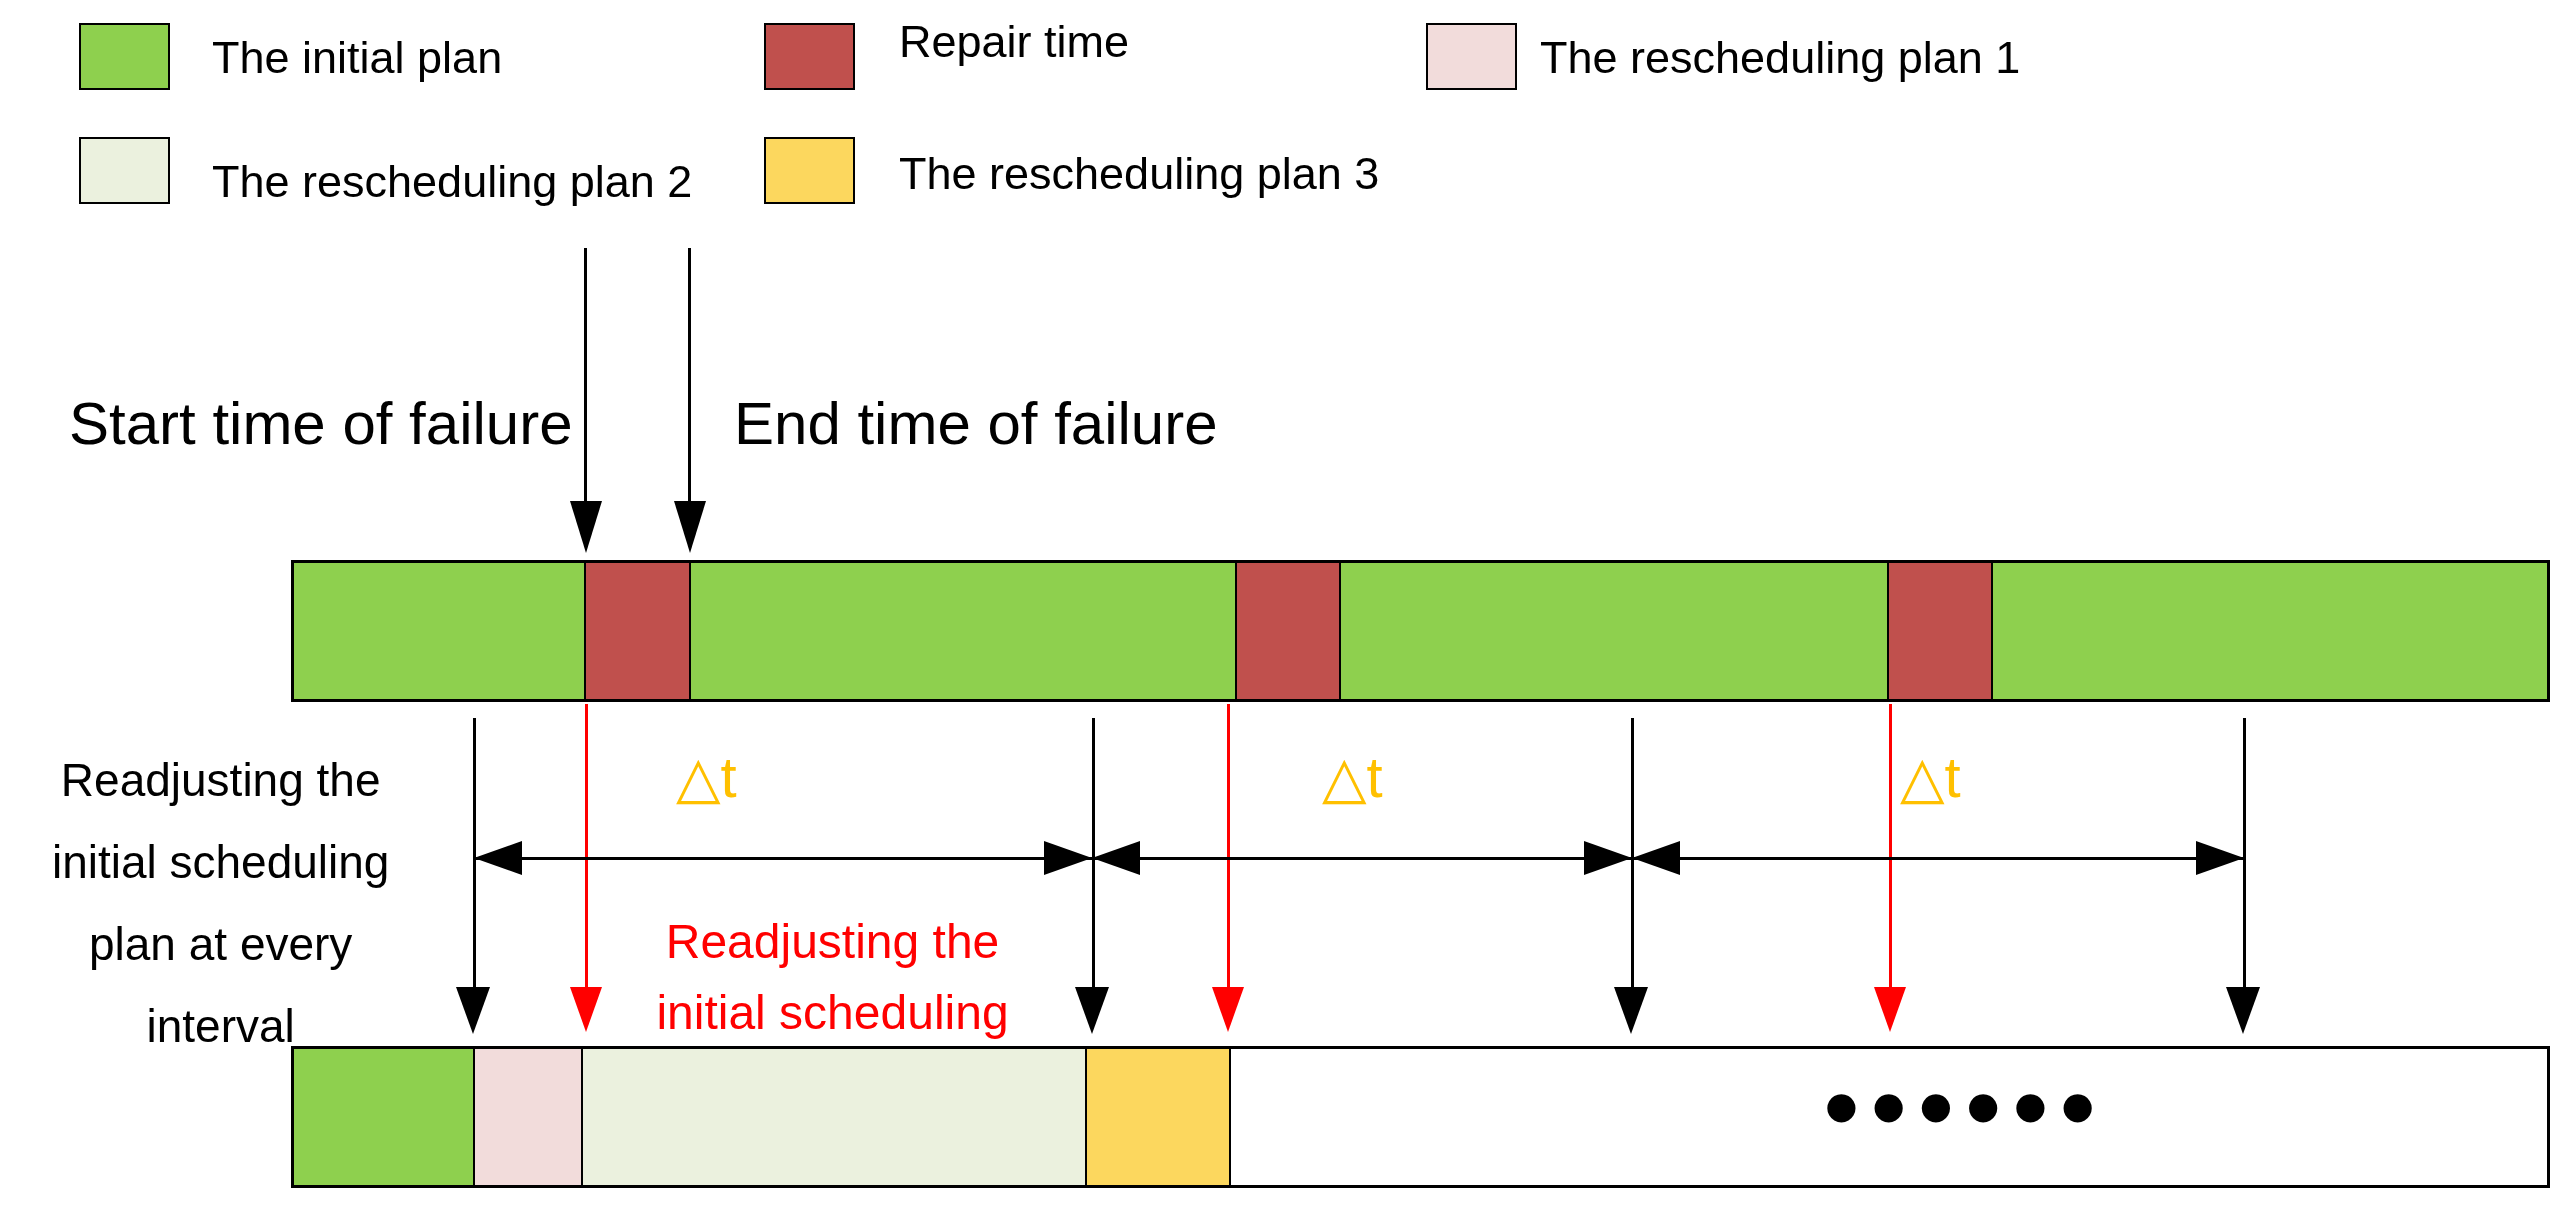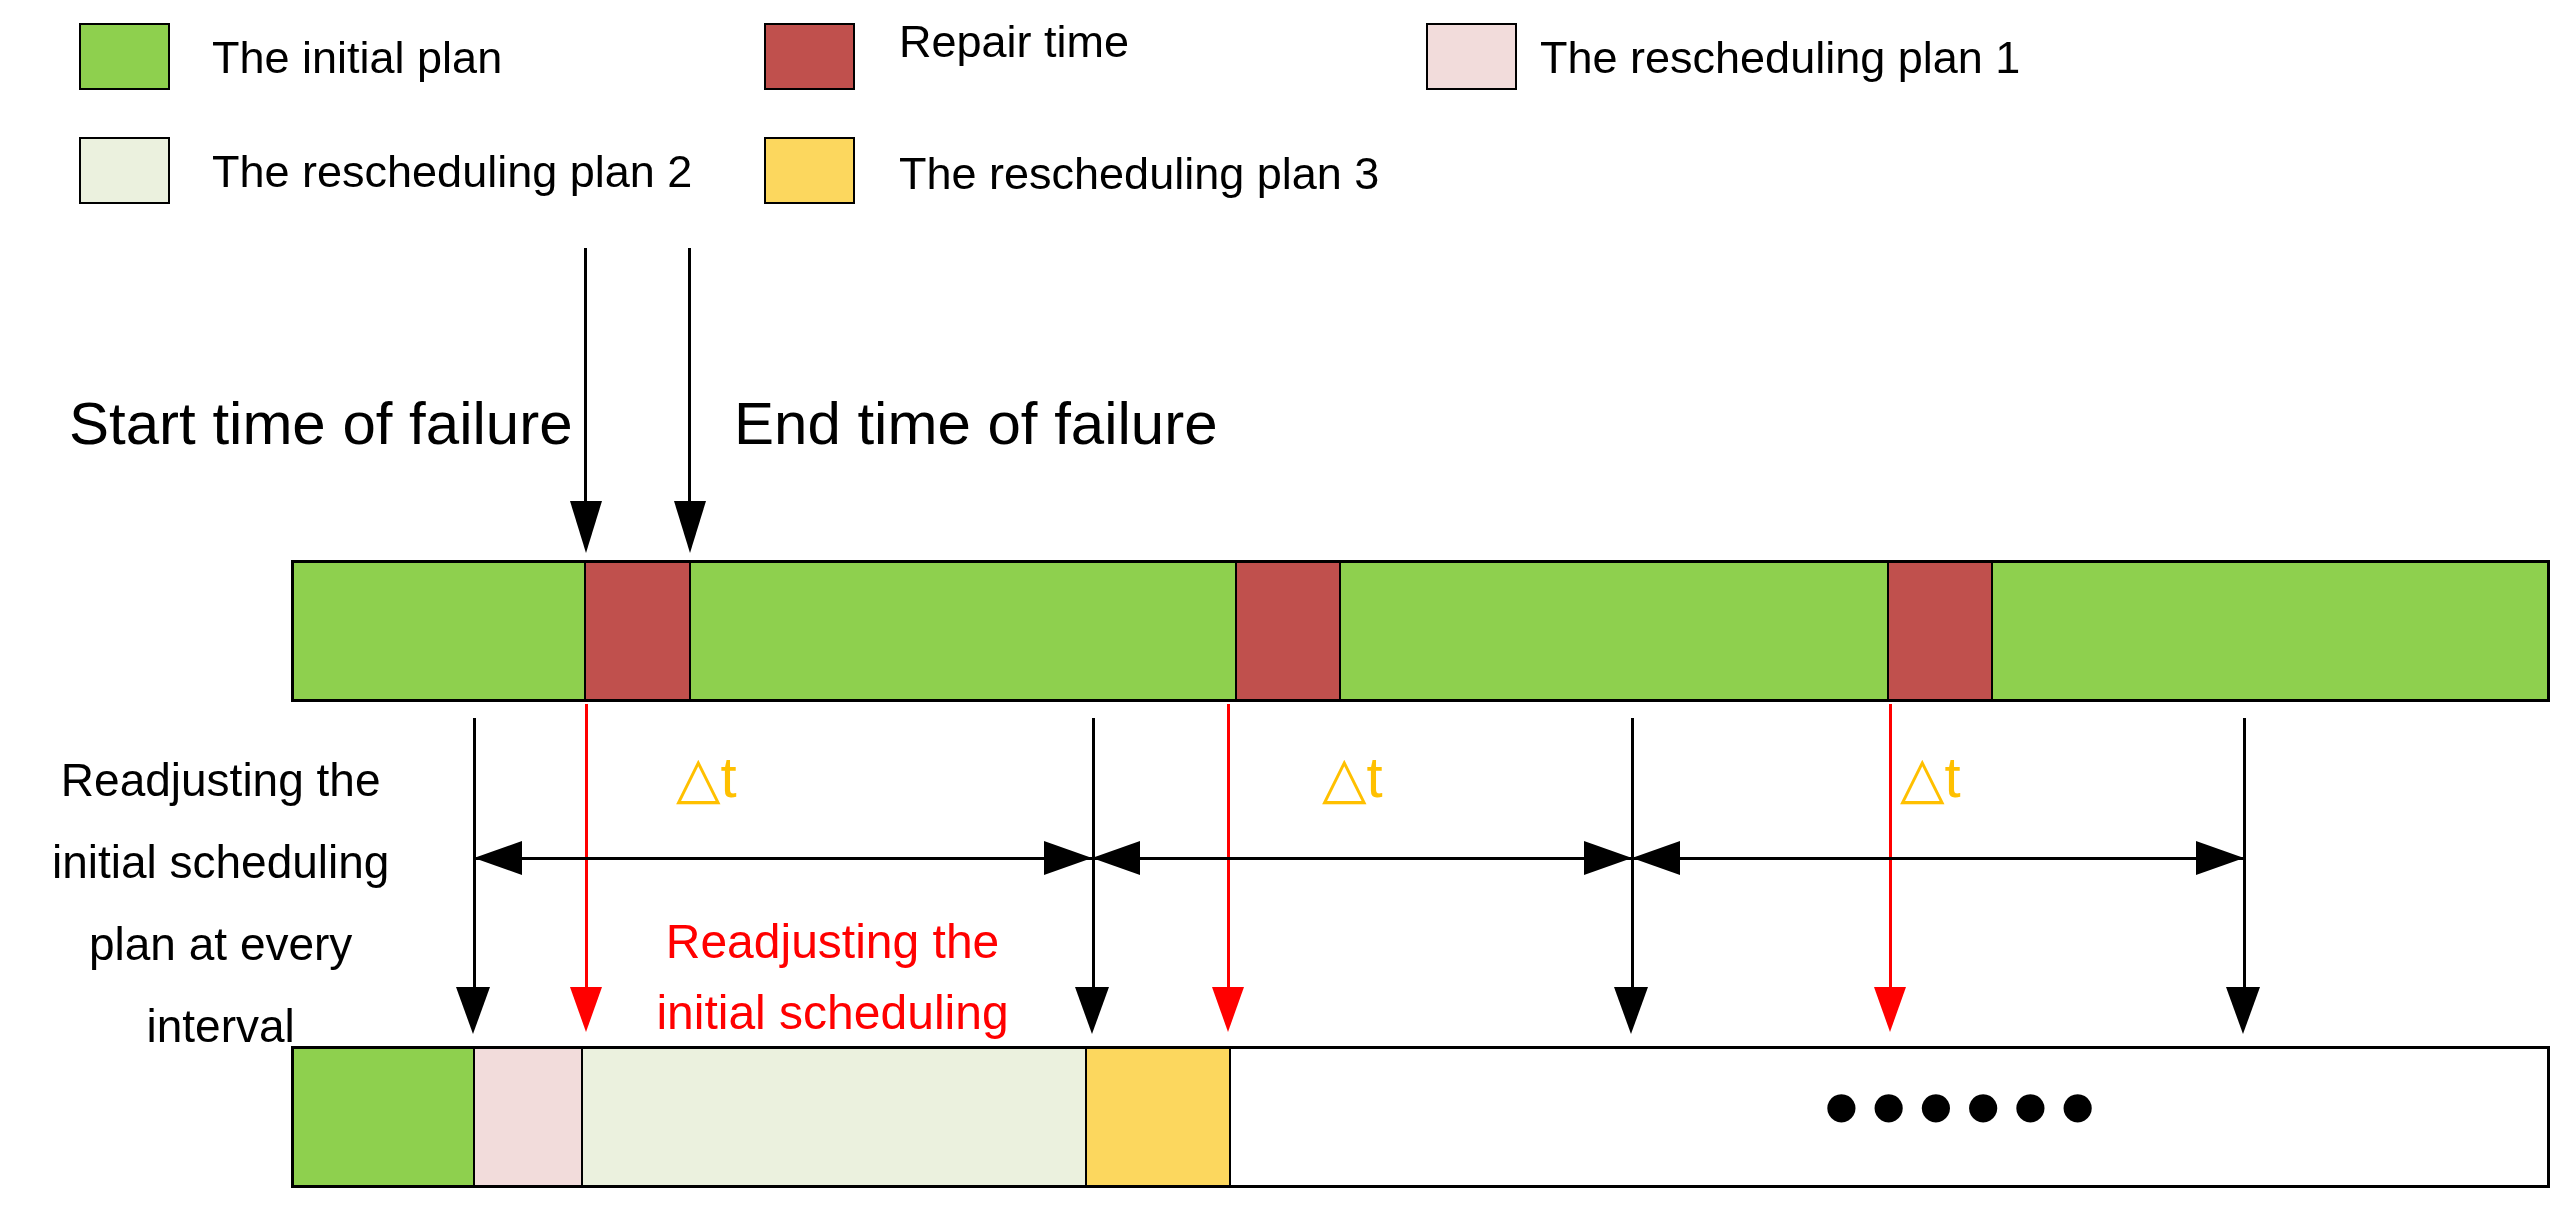--- a/index.html
+++ b/index.html
@@ -43,21 +43,21 @@
   <div class="legend-box" style="left:79px;top:23px;background:#8ED04E;"></div>
   <div class="legend-label" style="left:212px;top:33px;">The initial plan</div>
 
   <div class="legend-box" style="left:764px;top:23px;background:#C0504D;"></div>
   <div class="legend-label" style="left:899px;top:17px;">Repair time</div>
 
   <div class="legend-box" style="left:1426px;top:23px;background:#F2DCDB;"></div>
   <div class="legend-label" style="left:1540px;top:33px;">The rescheduling plan 1</div>
 
   <div class="legend-box" style="left:79px;top:137px;background:#EBF1DE;"></div>
-  <div class="legend-label" style="left:212px;top:147px;">The rescheduling plan 2</div>
+  <div class="legend-label" style="left:212px;top:157px;">The rescheduling plan 2</div>
 
   <div class="legend-box" style="left:764px;top:137px;background:#FCD75E;"></div>
   <div class="legend-label" style="left:899px;top:149px;">The rescheduling plan 3</div>
 
   <div class="vline" style="left:584px;top:248px;height:253px;"></div>
   <div class="head-down" style="left:570px;top:501px;"></div>
 
   <div class="vline" style="left:688px;top:248px;height:253px;"></div>
   <div class="head-down" style="left:674px;top:501px;"></div>
 

